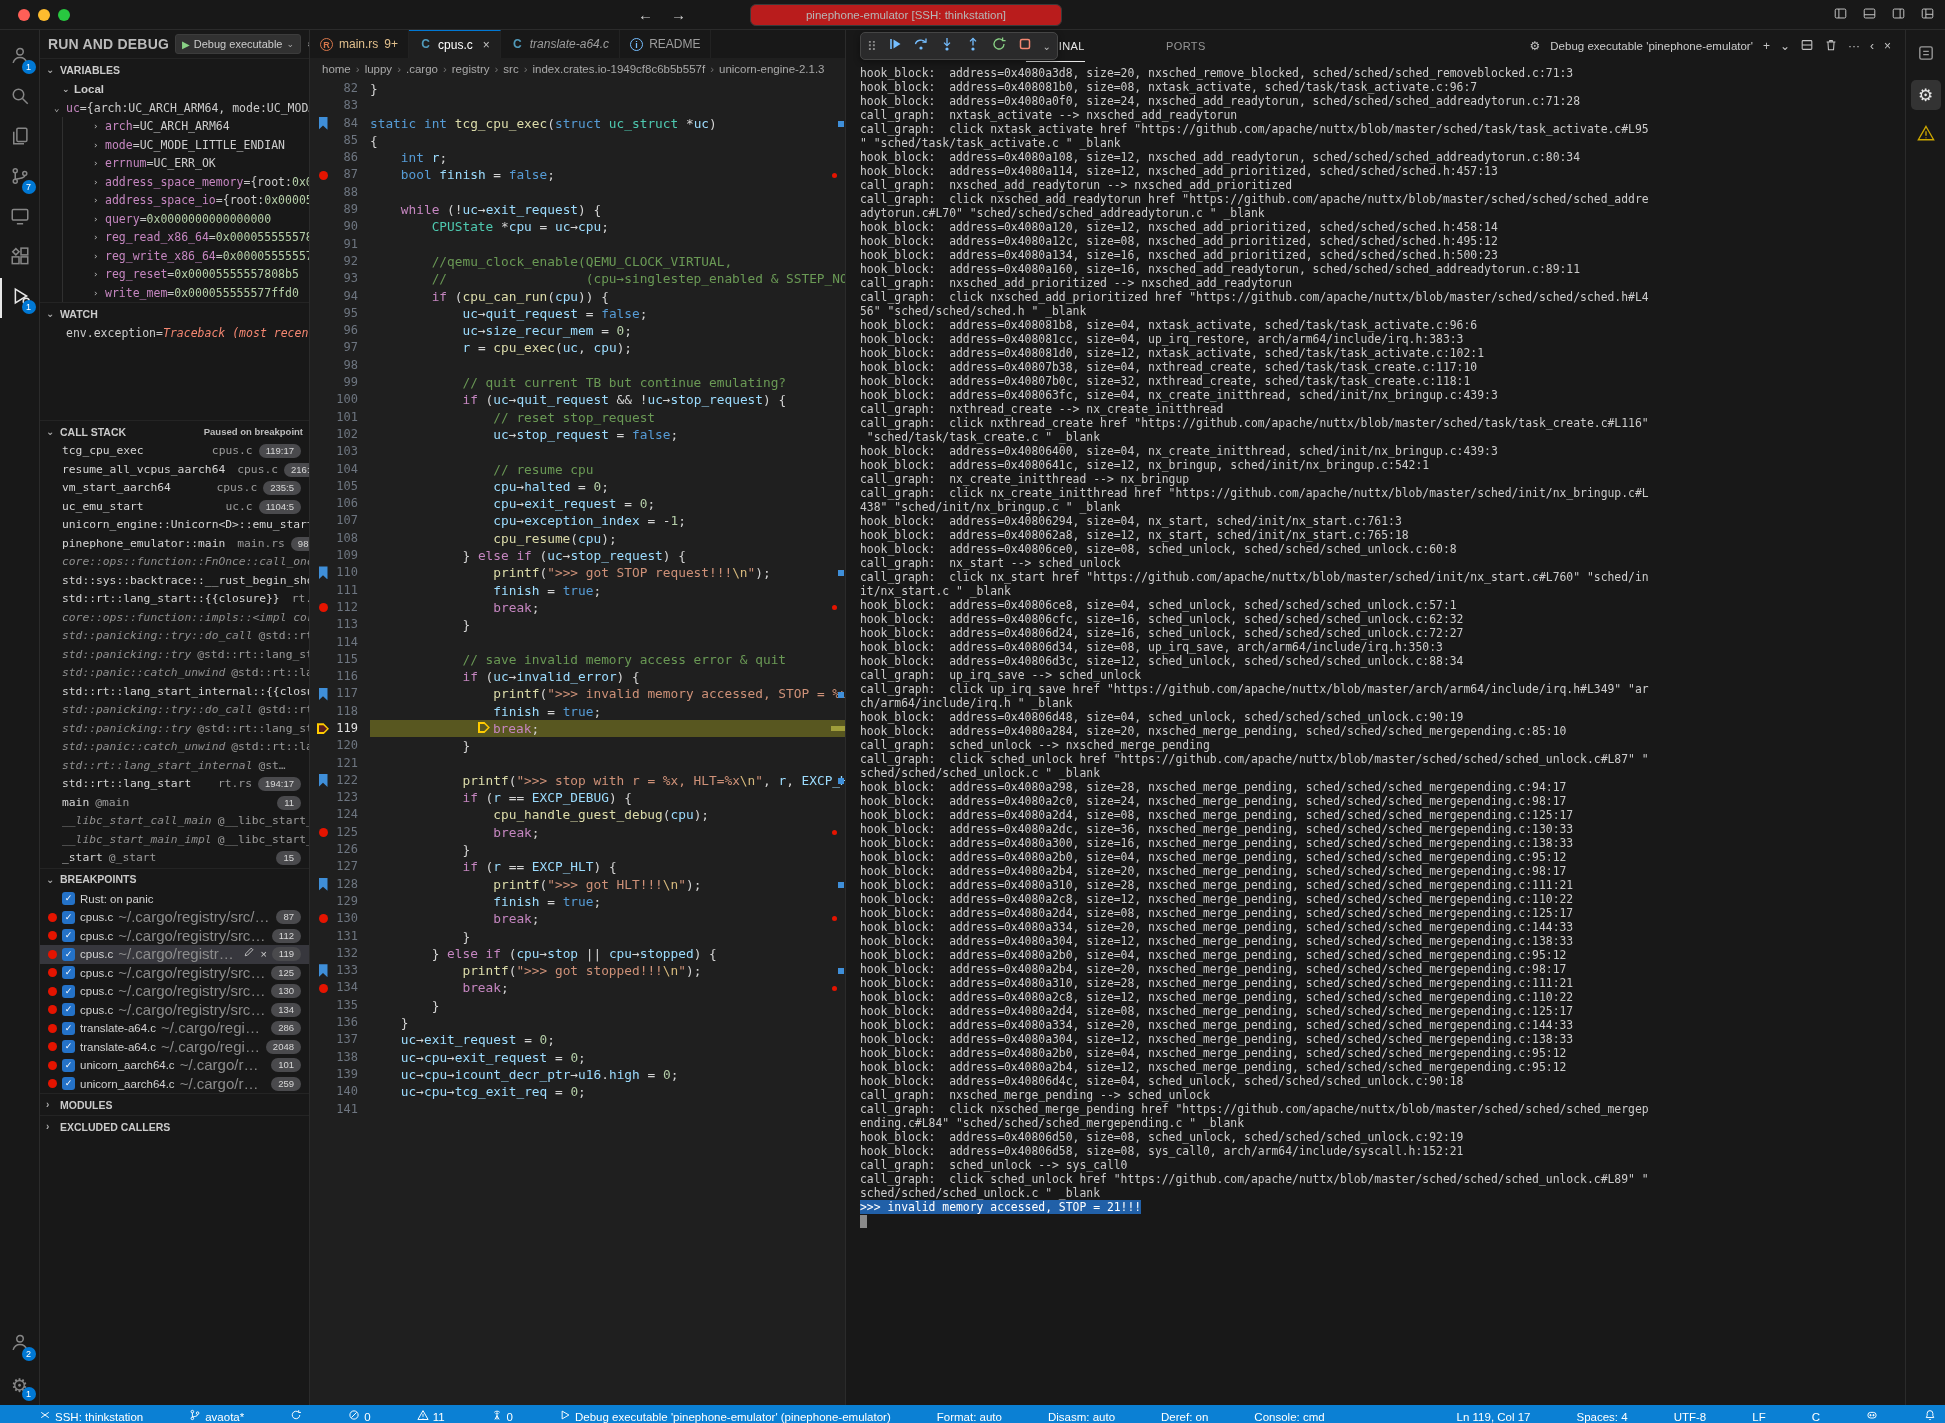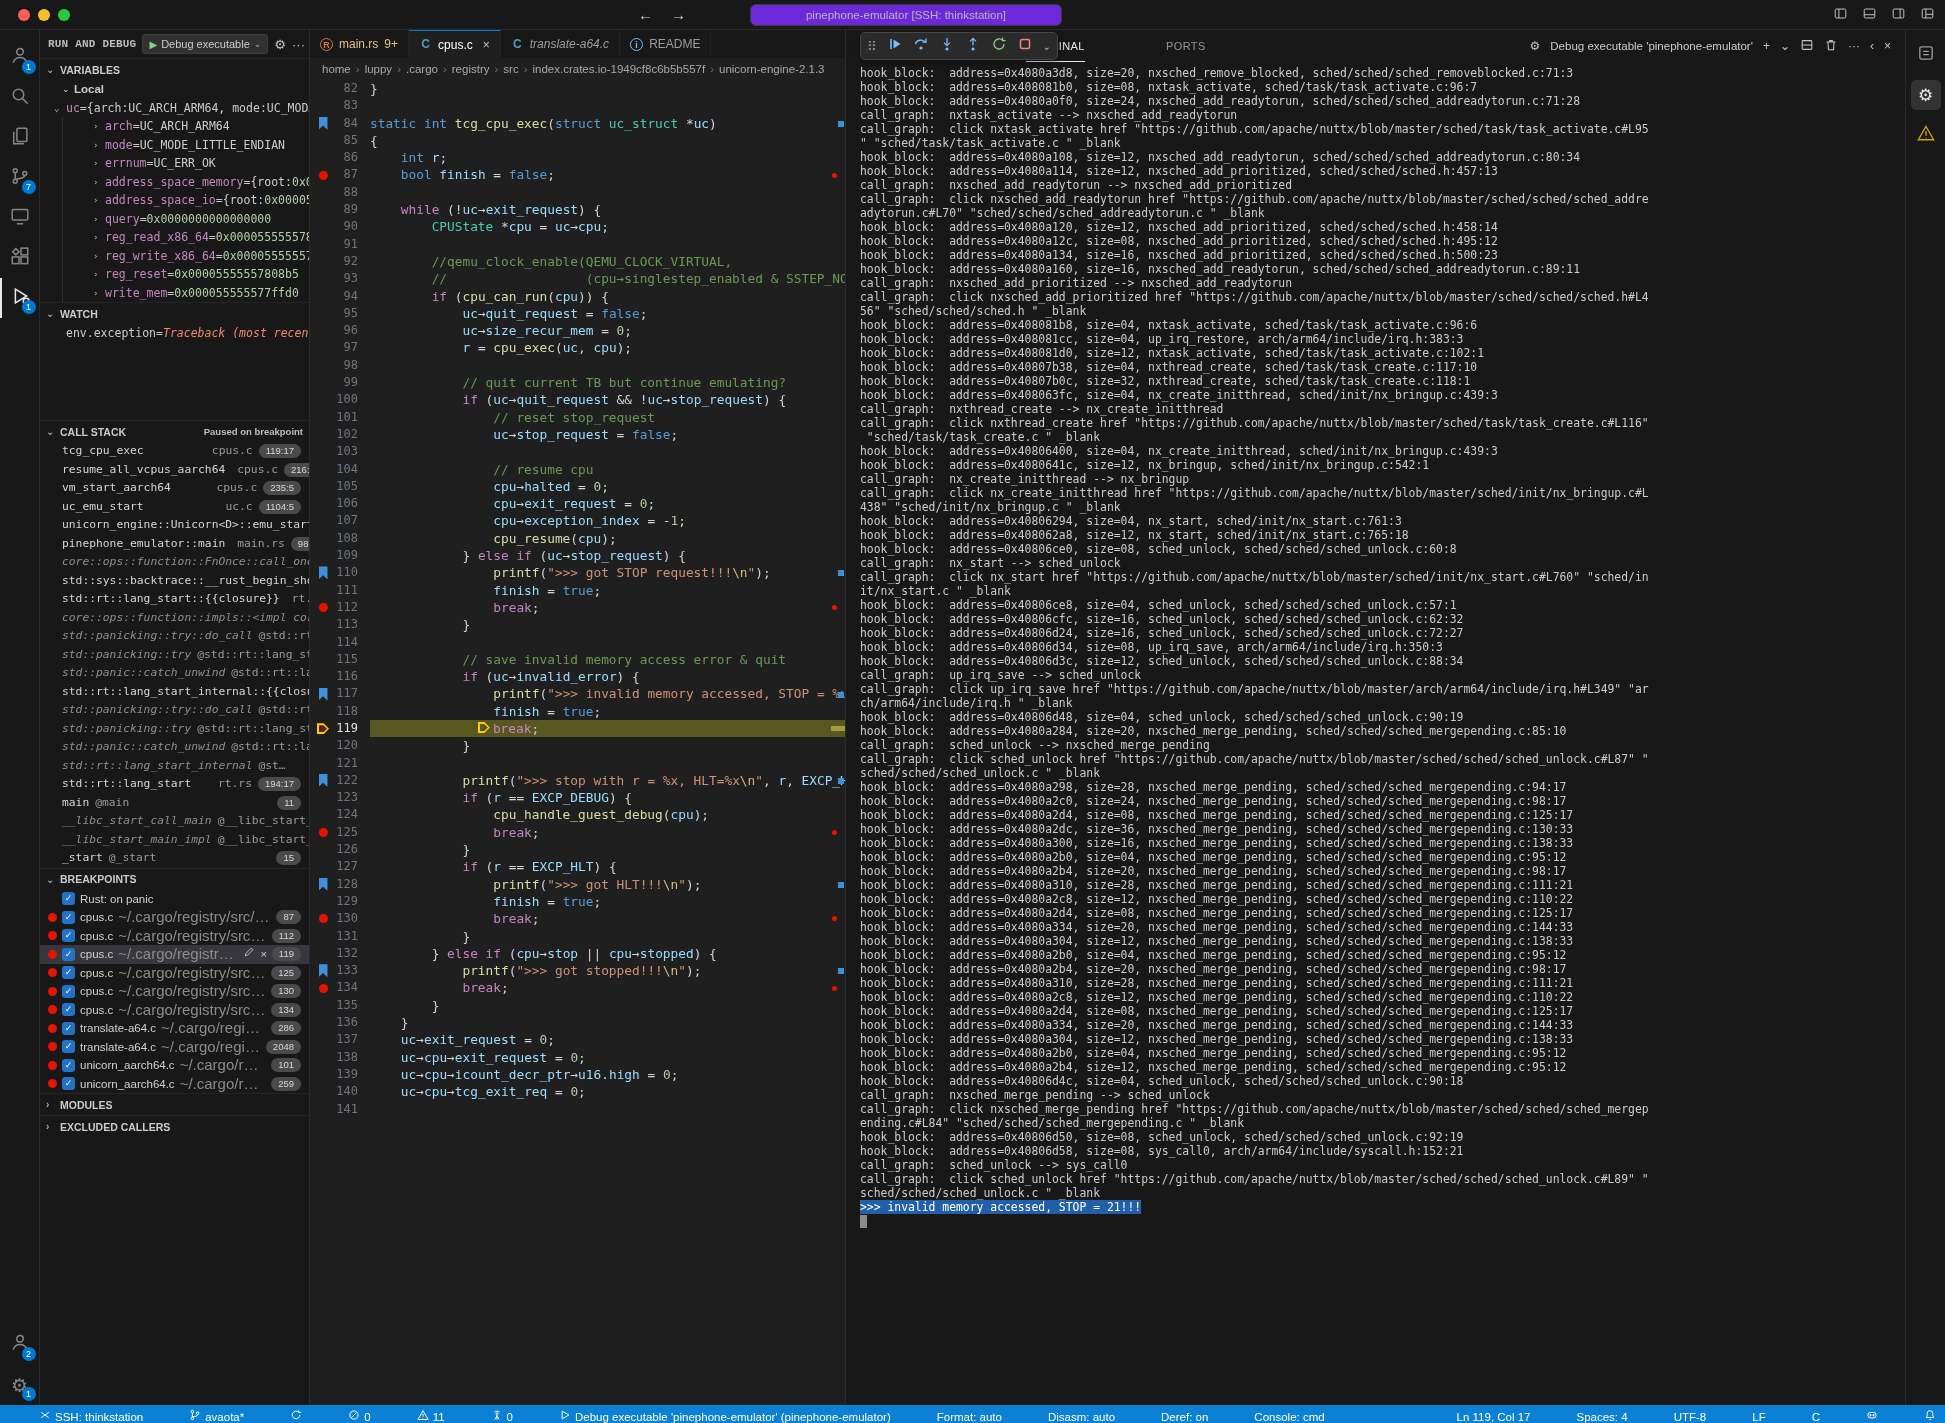--- a/index.html
+++ b/index.html
@@ -5,40 +5,40 @@
   * { box-sizing: border-box; margin: 0; padding: 0; }
   body { background:#000; font-family:"Liberation Sans","DejaVu Sans",sans-serif; }
   .window { position:relative; width:1945px; height:1423px; background:#1f1f1f; overflow:hidden; color:#ccc; }
 
   
   .titlebar { position:absolute; top:0; left:0; right:0; height:30px; background:#181818; border-bottom:1px solid #2b2b2b; display:flex; align-items:center; }
   .traffic { display:flex; gap:8px; padding-left:18px; width:120px; }
   .tl { width:12px; height:12px; border-radius:50%; }
   .tl.red{background:#ff5f57}.tl.yellow{background:#febc2e}.tl.green{background:#28c840}
   .nav-arrows { position:absolute; left:638px; display:flex; gap:18px; color:#cfcfcf; font-size:15px; }
-  .cmdcenter { position:absolute; left:750px; top:4px; width:312px; height:22px; background:#6d28d9; border:1px solid #3a3a3a; border-radius:6px; color:#b7b7b7; font-size:11.5px; display:flex; align-items:center; justify-content:center; }
+  .cmdcenter { position:absolute; left:750px; top:4px; width:312px; height:22px; background:#b91c1c; border:1px solid #3a3a3a; border-radius:6px; color:#b7b7b7; font-size:11.5px; display:flex; align-items:center; justify-content:center; }
   .tb-right { position:absolute; right:10px; top:0; height:30px; display:flex; align-items:center; gap:14px; color:#c5c5c5; }
   .tb-right svg{ width:15px; height:13px; }
 
   
   .main { position:absolute; top:30px; bottom:18px; left:0; right:0; display:flex; }
 
   
   .activitybar { width:40px; background:#181818; border-right:1px solid #2b2b2b; display:flex; flex-direction:column; align-items:center; padding-top:8px; }
   .act-spacer{flex:1}
   .act-item { position:relative; width:40px; height:40px; display:flex; align-items:center; justify-content:center; color:#868686; cursor:pointer; }
   .act-item.active { color:#e7e7e7; border-left:2px solid #e7e7e7; }
   .act-item svg { width:20px; height:20px; stroke:currentColor; fill:none; stroke-width:1.2; }
   .act-item .glyph{ font-size:19px; line-height:1; }
   .act-badge { position:absolute; right:4px; bottom:4px; min-width:14px; height:14px; border-radius:8px; background:#0078d4; color:#fff; font-size:9px; line-height:14px; text-align:center; padding:0 3px; }
 
   
   .sidebar { width:270px; background:#181818; border-right:1px solid #2b2b2b; display:flex; flex-direction:column; font-size:12px; overflow:hidden; }
   .sb-toolbar { height:28px; display:flex; align-items:center; padding:0 8px; gap:6px; flex:none; }
-  .sb-title { font-size:11px; font-weight:bold; color:#bbb; letter-spacing:.2px; white-space:nowrap;font-family:Liberation Mono, monospace; }
+  .sb-title { font-size:14px; font-weight:bold; color:#bbb; letter-spacing:.2px; white-space:nowrap; }
   .cfg-dd { display:flex; align-items:center; gap:4px; background:#313131; border:1px solid #3c3c3c; border-radius:3px; height:20px; padding:0 6px; font-size:11px; color:#ccc; white-space:nowrap; }
   .cfg-dd .play{ color:#89d185; font-size:10px; }
   .sb-toolbar .mini { color:#c5c5c5; font-size:13px; }
   .sect-h { height:22px; display:flex; align-items:center; gap:4px; padding:0 6px; font-size:10.5px; font-weight:bold; color:#cbcbcb; border-top:1px solid #242424; flex:none; }
   .sect-h .chev{ font-size:10px; color:#aaa; width:10px; }
   .sect-h .right-note{ margin-left:auto; font-weight:600; font-size:9.5px; color:#bdbdbd; }
   .rowline { height:18.5px; line-height:18.5px; white-space:nowrap; overflow:hidden; display:flex; align-items:center; }
   .mono { font-family:"DejaVu Sans Mono","Liberation Mono",monospace; }
   .vars { flex:none; }
   .var-row { padding-left:14px; font-size:11.5px; }

